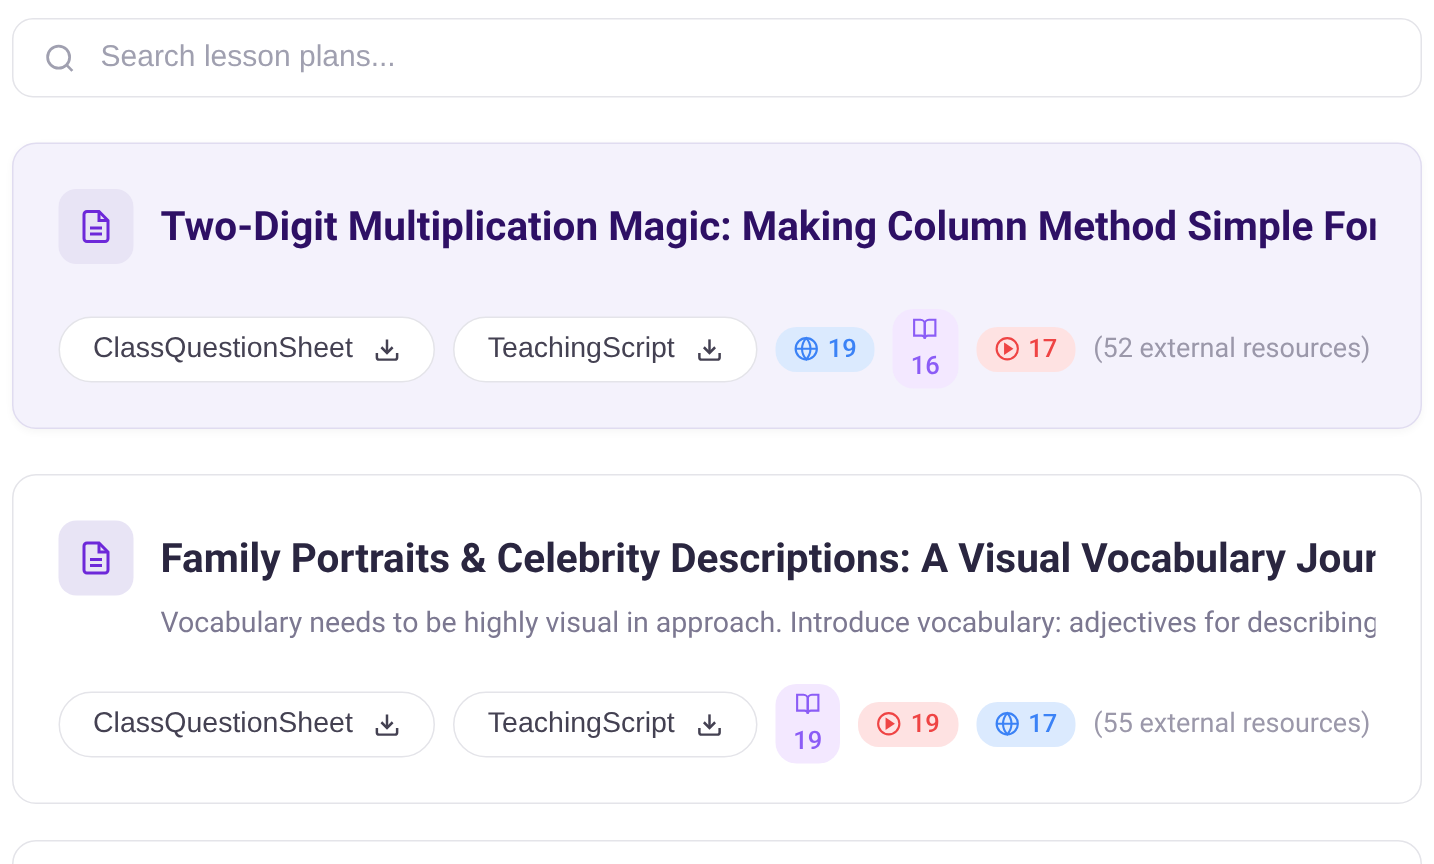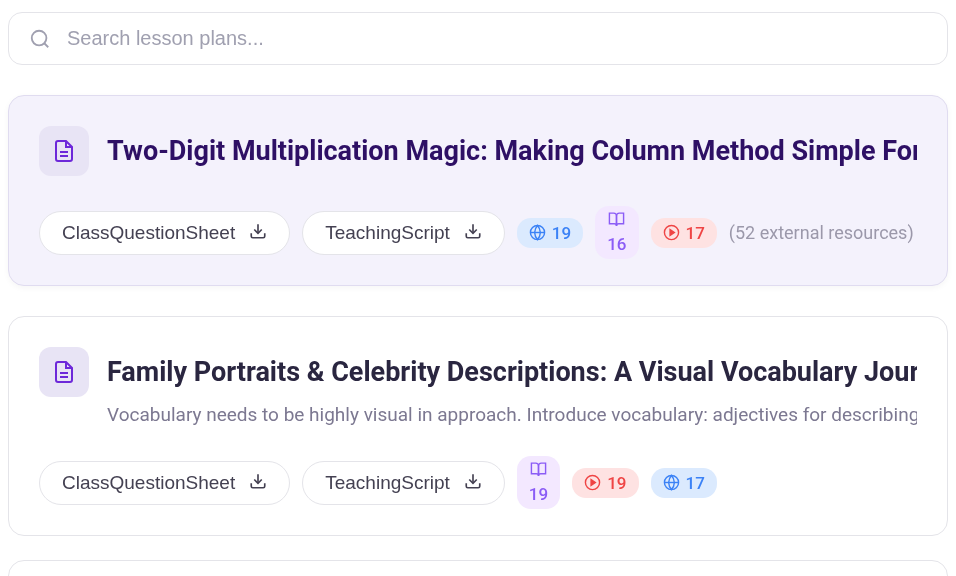--- a/index.html
+++ b/index.html
@@ -103,20 +103,21 @@
     
     .card-footer {
       display: flex;
       align-items: center;
       gap: 12px;
       margin-top: 30px;
     }
     
     .pill-button {
       display: inline-flex;
+      align-items: center;
       gap: 14px;
       padding: 10px 22px;
       border-radius: 24px;
       border: 1px solid #e4e4e9;
       background: #ffffff;
       font-size: 19px;
       color: #444152;
       cursor: pointer;
     }
     
@@ -283,20 +284,21 @@
 
       <span class="stat-badge stat-blue">
         <svg width="17" height="17" viewBox="0 0 24 24" fill="none" stroke="#3b82f6" stroke-width="2">
           <circle cx="12" cy="12" r="10"></circle>
           <line x1="2" y1="12" x2="22" y2="12"></line>
           <path d="M12 2a15.3 15.3 0 0 1 4 10 15.3 15.3 0 0 1-4 10 15.3 15.3 0 0 1-4-10 15.3 15.3 0 0 1 4-10z"></path>
         </svg>
         <span>17</span>
       </span>
 
+      <span class="ext-resources">(55 external resources)</span>
     </div>
   </div>
 
   <div class="lesson-card partial">
     <div class="card-header">
       <div class="doc-icon-box">
         
       </div>
 
     </div>

